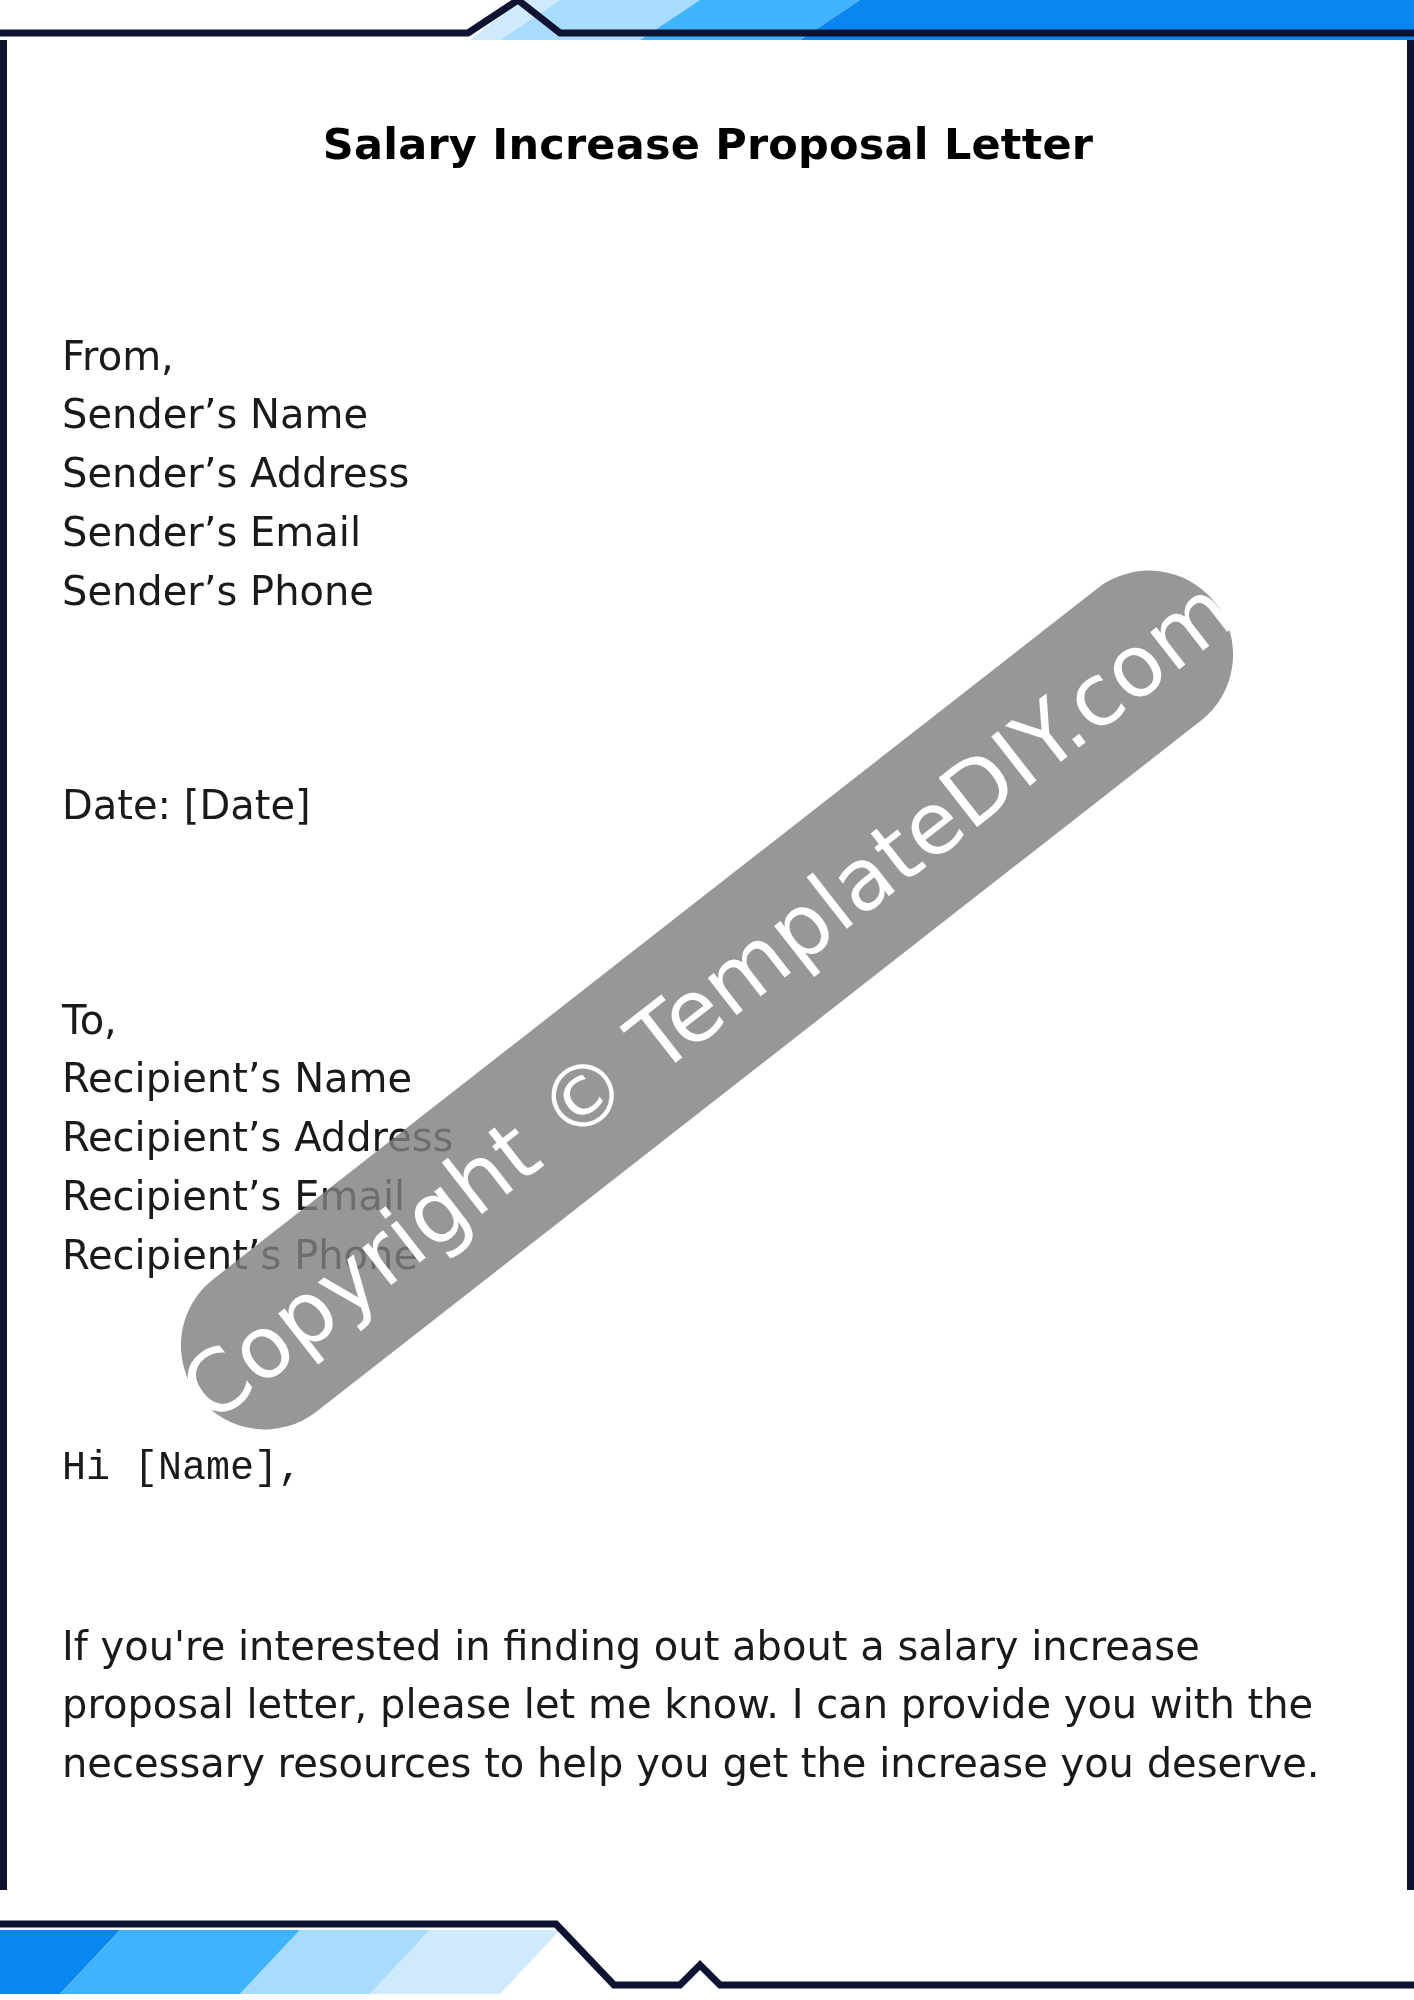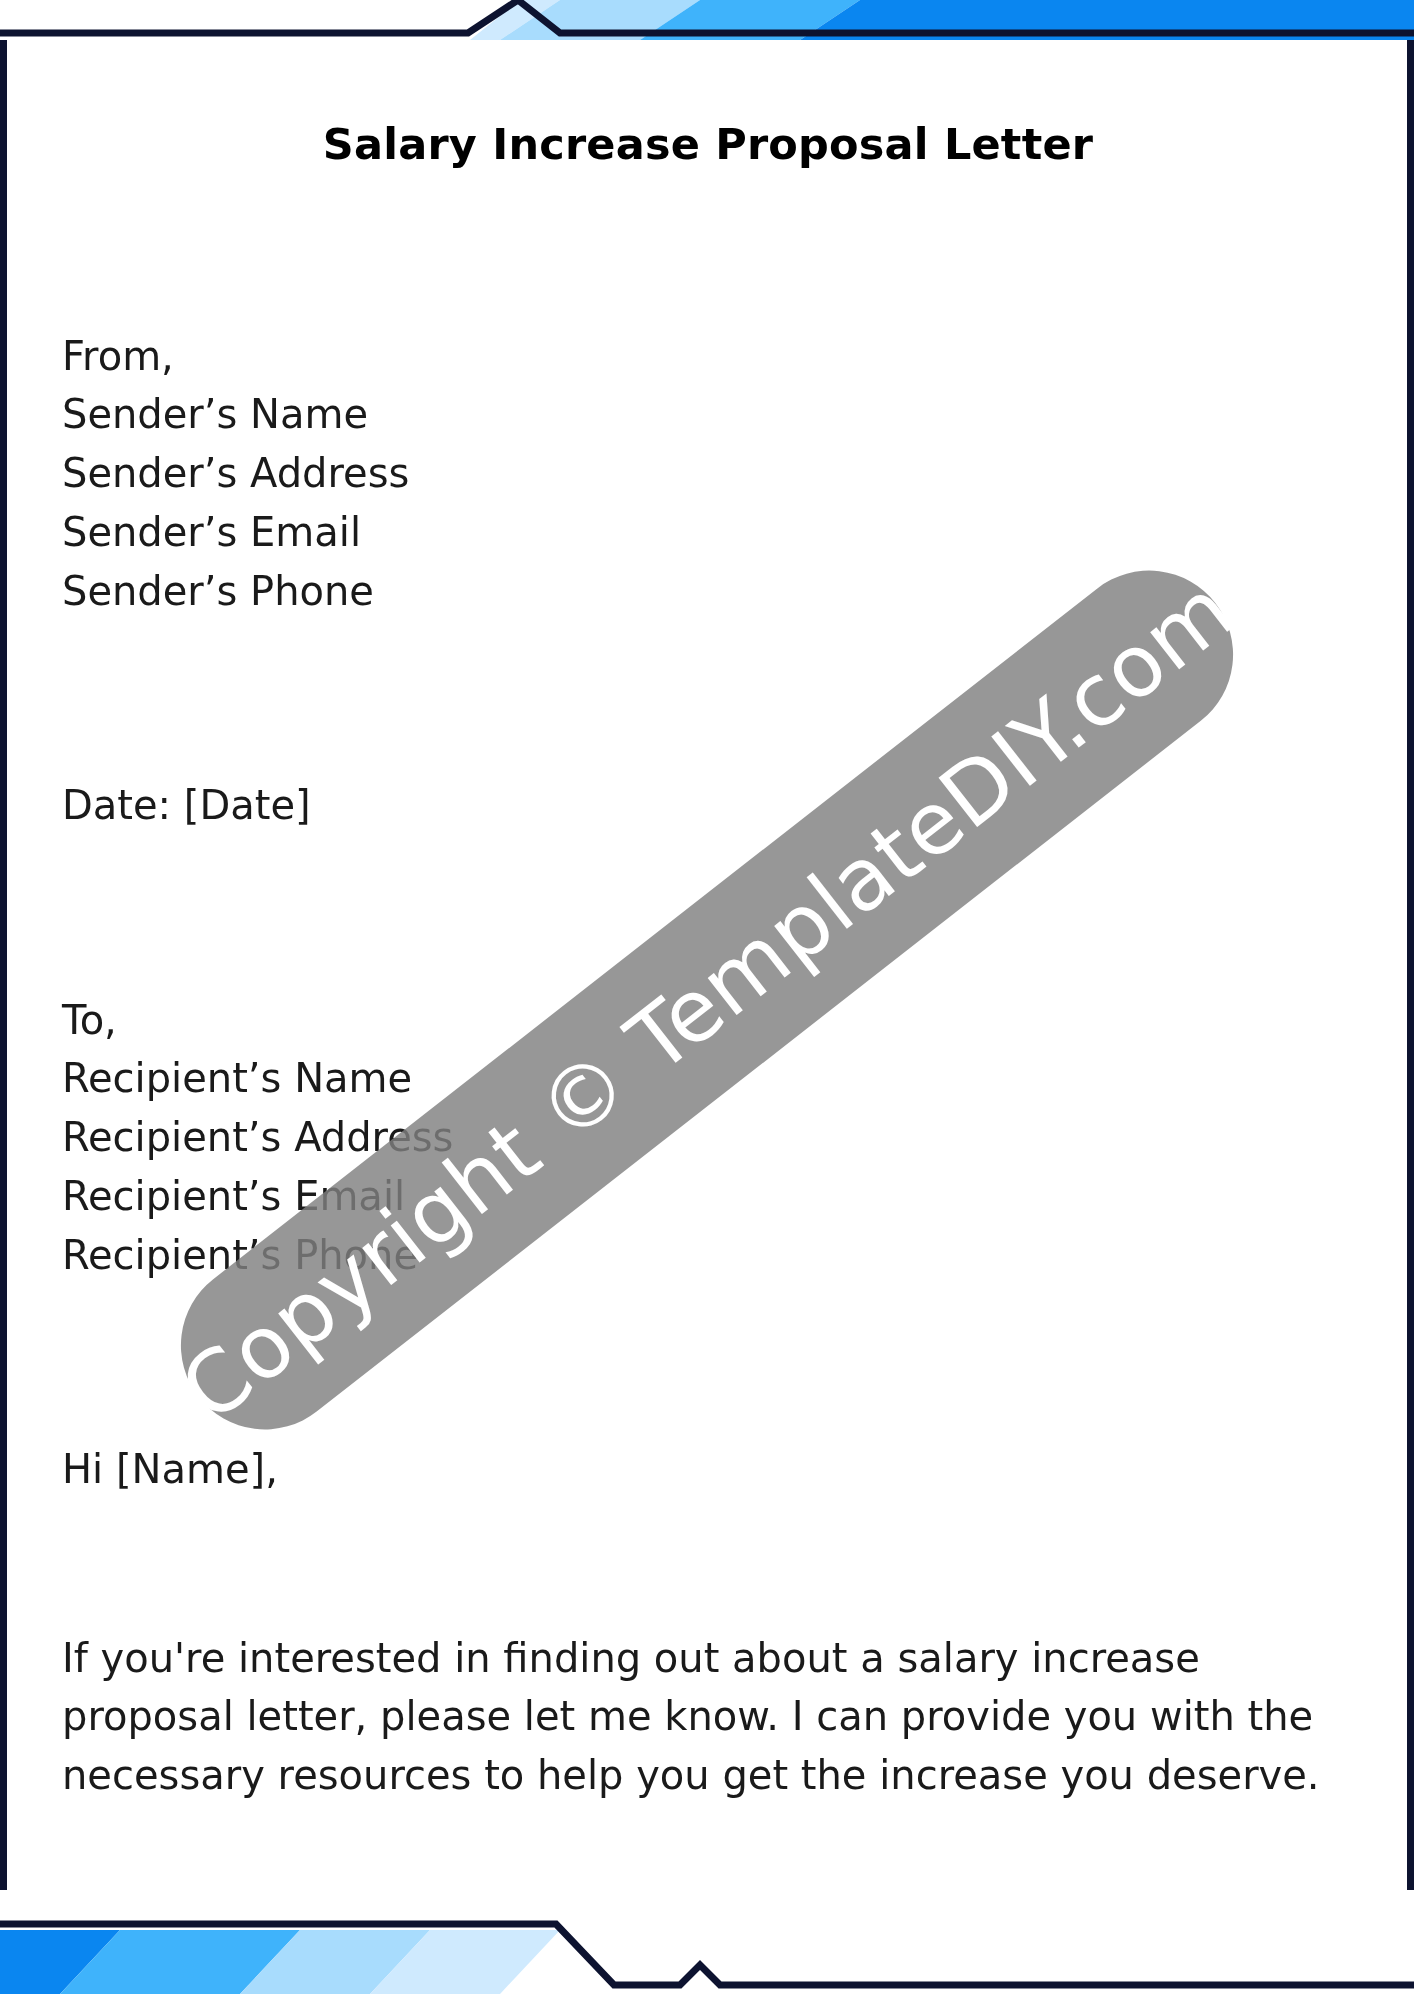--- a/index.html
+++ b/index.html
@@ -82,24 +82,24 @@
     line-height: 1.47;
     color: #1a1a1a;
     font-family: "DejaVu Sans", sans-serif;
     white-space: pre-wrap;
   }
 
   .block {
     margin: 0 0 38px 0;
     white-space: pre-wrap;
   }
-  .block.tight { margin-bottom: 0; }
+  .block.tight { margin-bottom: 0; font-family: Liberation Mono, monospace; }
 
   .para {
-    margin: 12px 0 38px 0;
+    margin: 0 0 38px 0;
   }
 
   
   .watermark {
     position: absolute;
     left: 50%;
     top: 50%;
     width: 1290px;
     height: 168px;
     margin-left: -645px;

